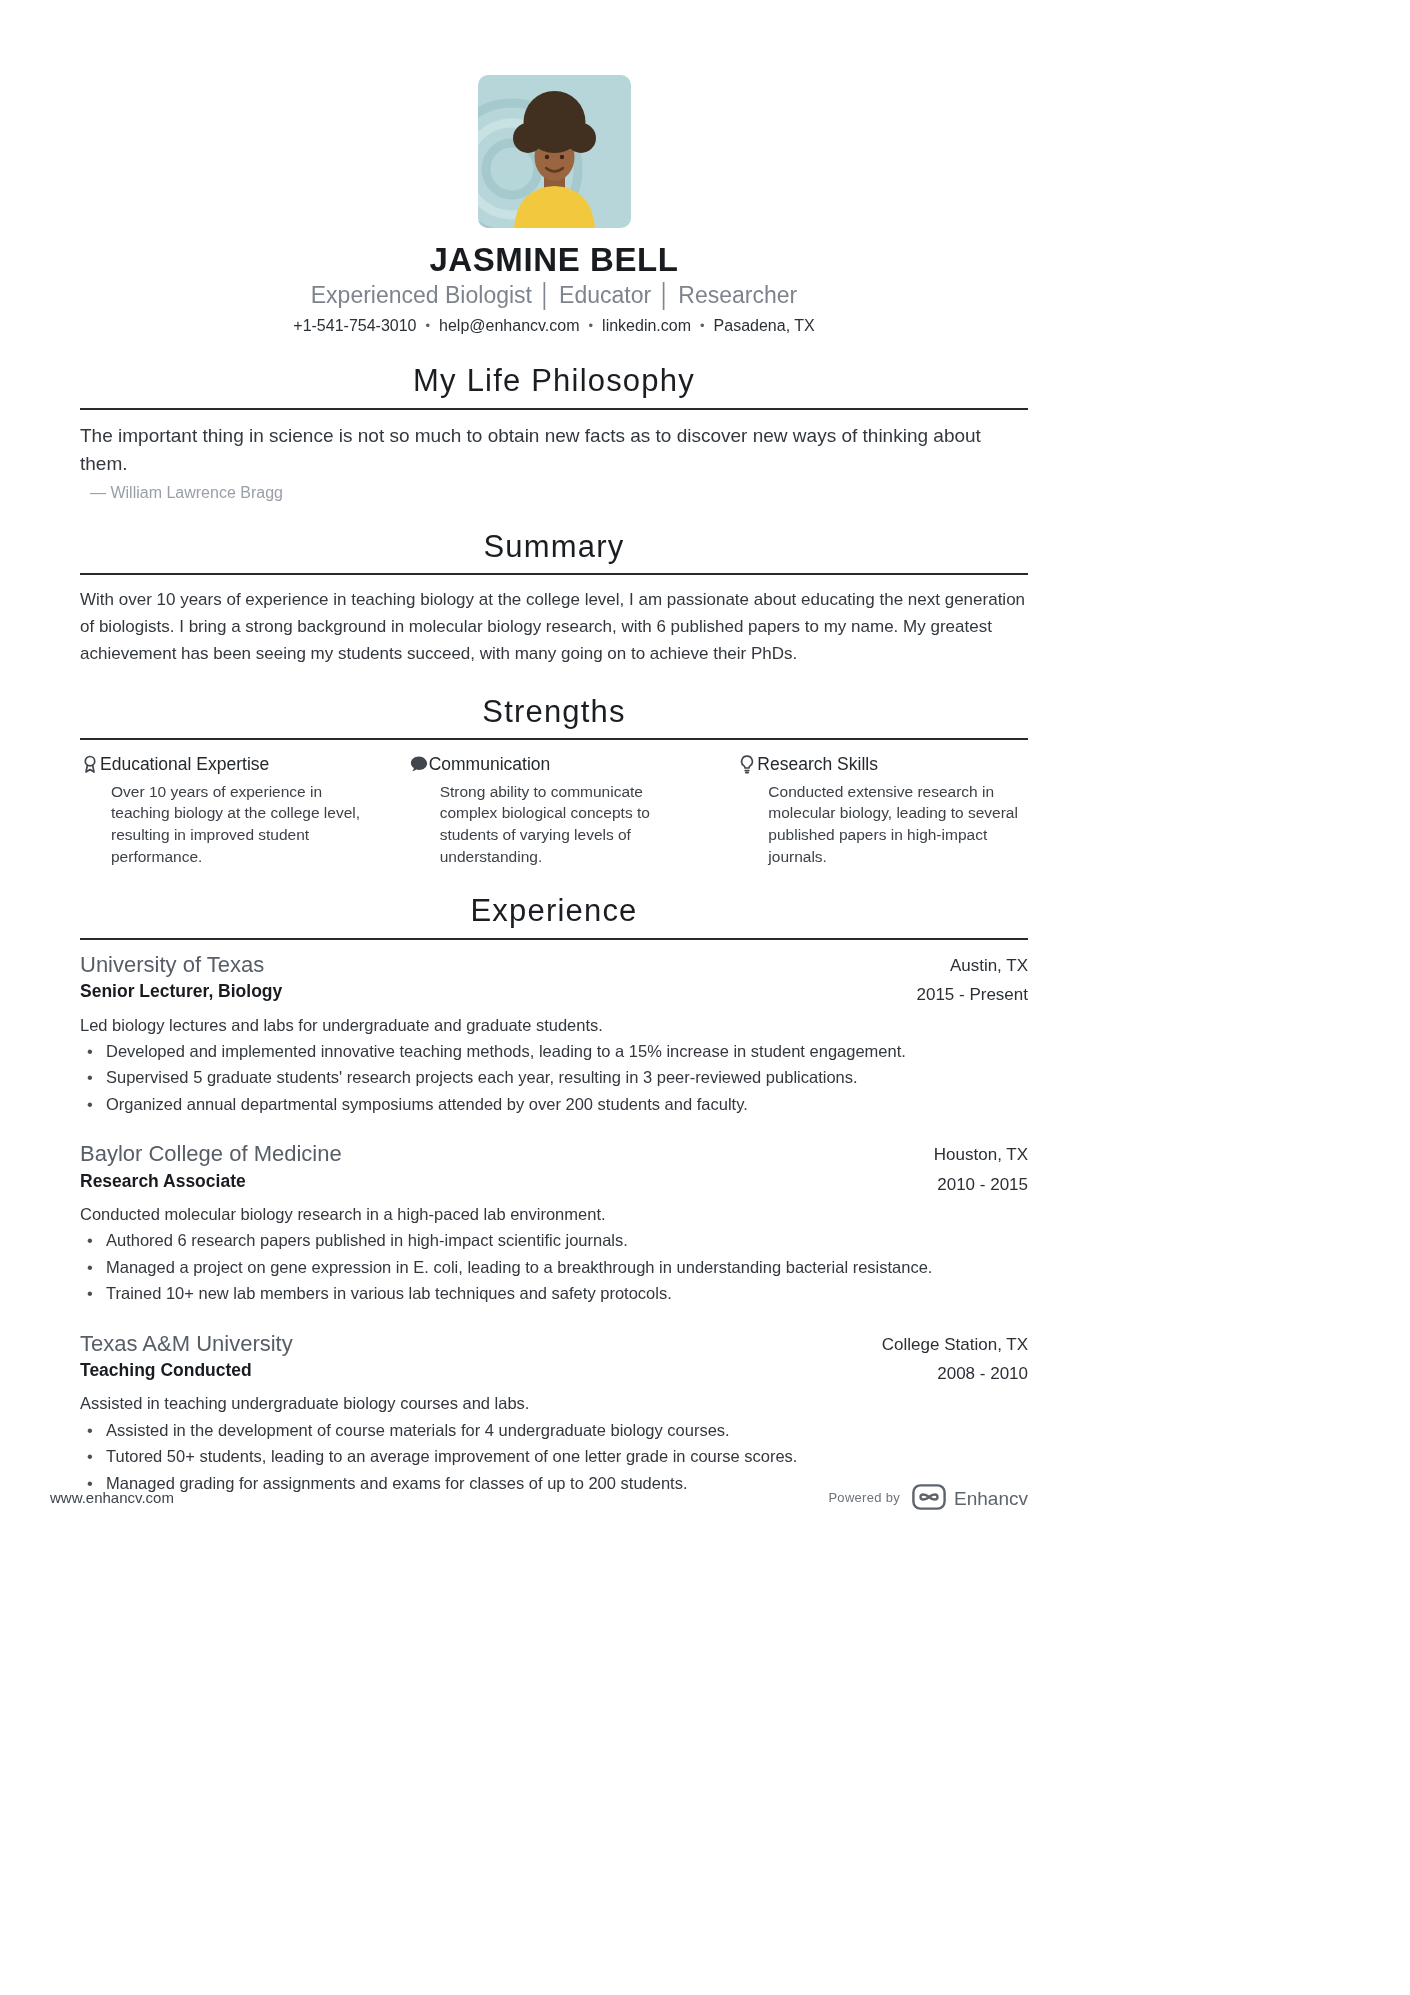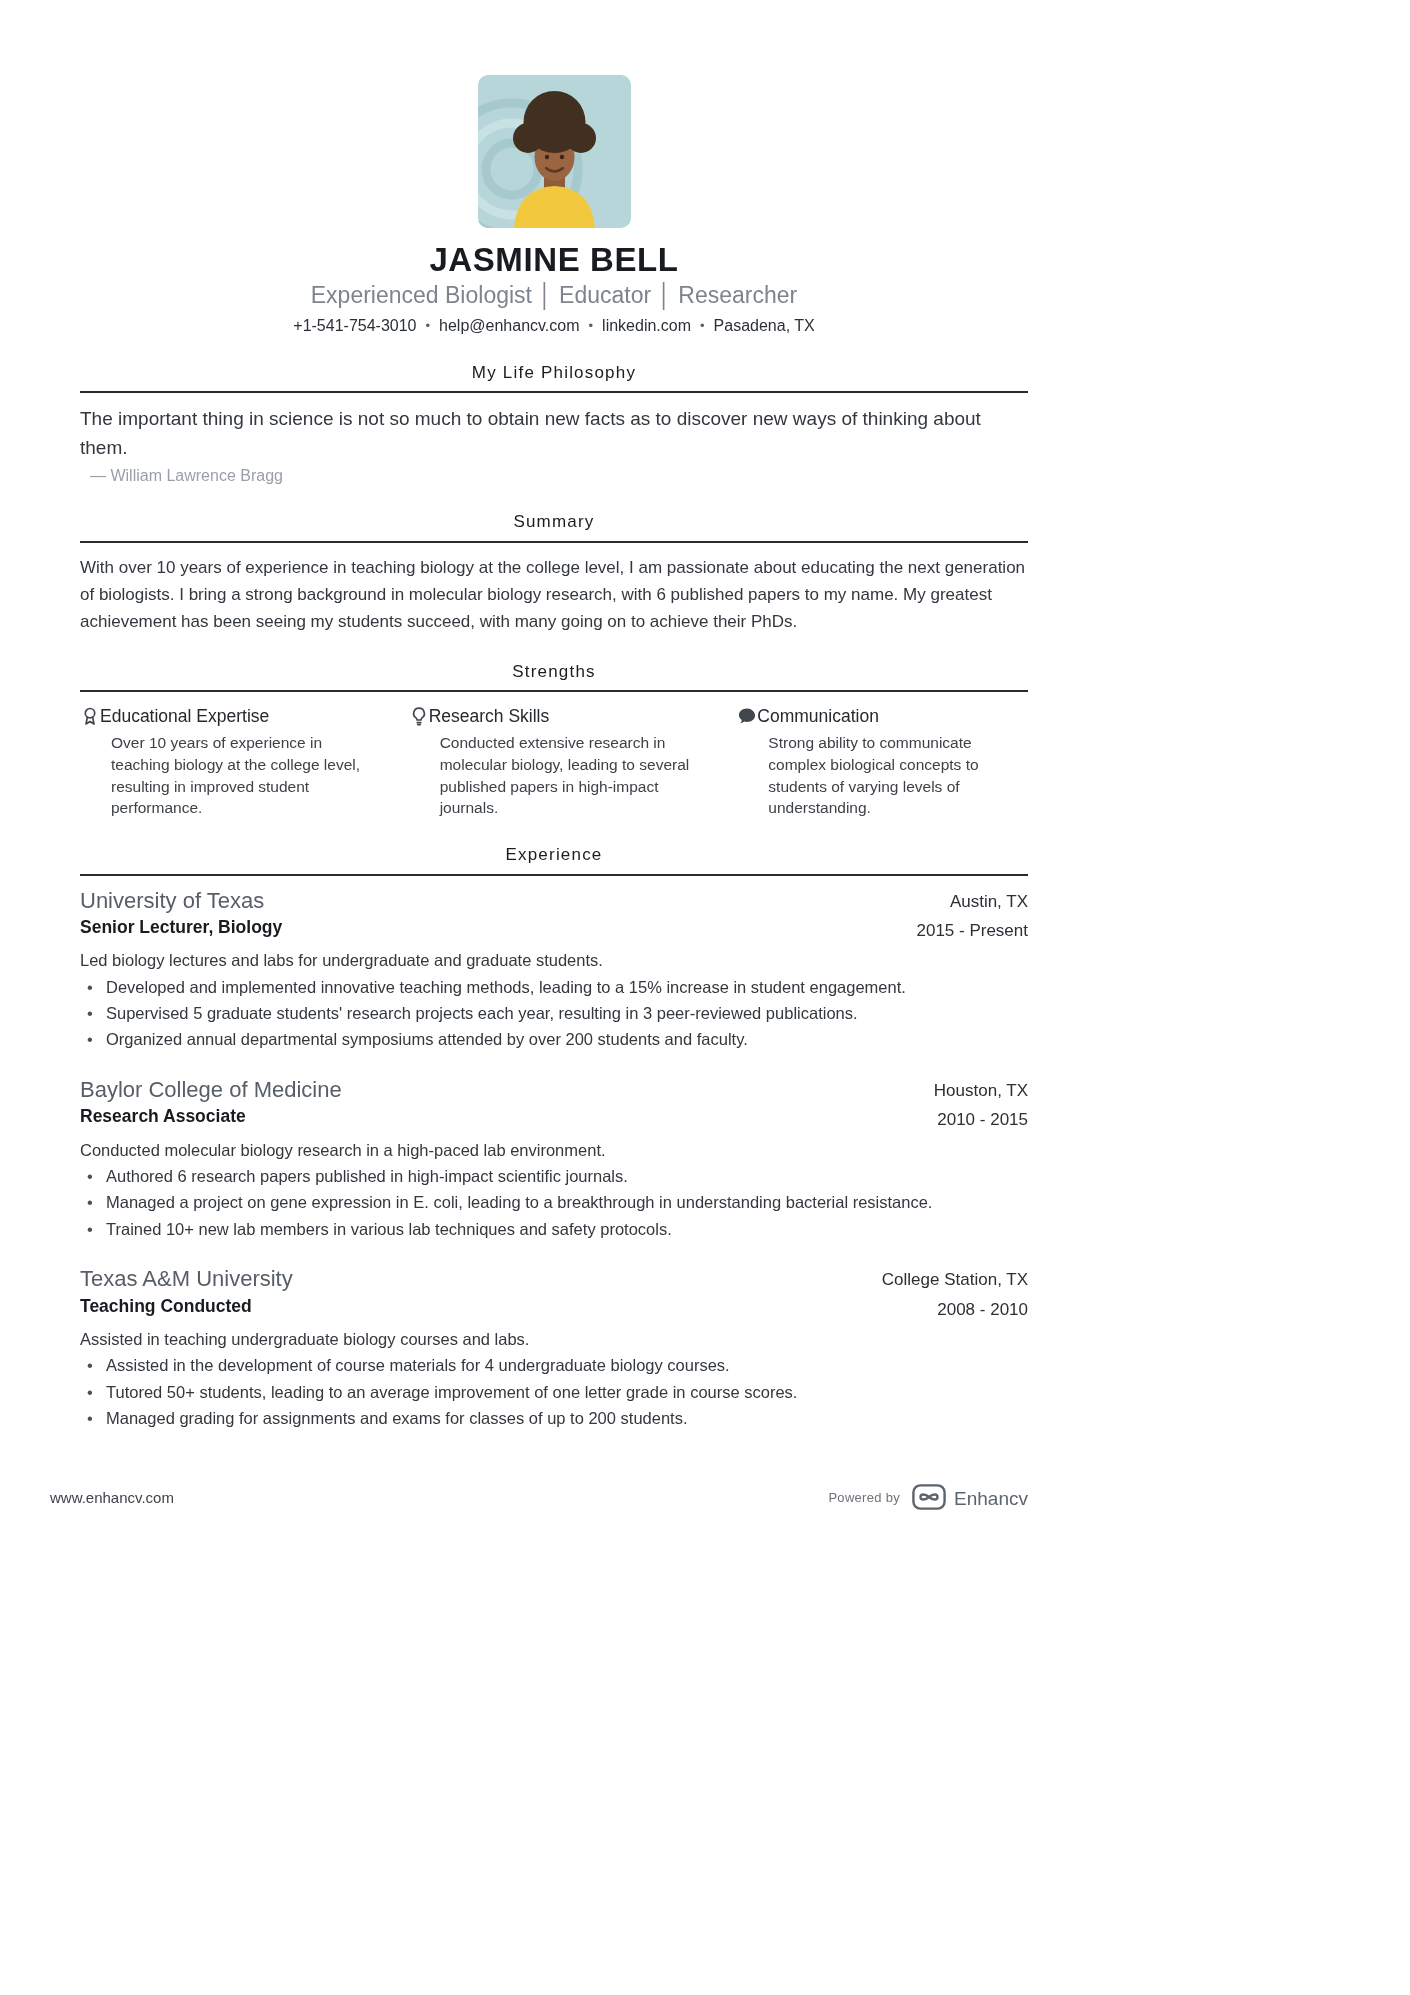--- a/index.html
+++ b/index.html
@@ -55,21 +55,21 @@
     line-height: 1.2;
     color: #2b3036;
   }
   .contact .dot { color: #596068; font-size: 13px; }
   .contact .link { cursor: pointer; }
 
   
   .section { margin-top: 26px; }
   .section.first { margin-top: 28px; }
   .section h2 {
-    font-size: 17px;
+    font-size: 31px;
     line-height: 1.15;
     font-weight: 400;
     letter-spacing: 1.2px;
     text-align: center;
     color: #1a1e22;
     padding-bottom: 9px;
     border-bottom: 2px solid #262b30;
     margin-bottom: 12px;
   }
 
@@ -212,41 +212,41 @@
               </svg>
             </span>
             <span class="s-title">Educational Expertise</span>
           </div>
           <p class="s-text">Over 10 years of experience in teaching biology at the college level, resulting in improved student performance.</p>
         </div>
 
         <div class="strength">
           <div class="strength-row">
             <span class="s-icon">
+              <svg viewBox="0 0 20 20" width="20" height="20" fill="currentColor">
+                <path d="M10 2.4c-4.5 0-8.1 2.9-8.1 6.5 0 2 1.1 3.8 2.9 5-.1 1-.5 2.3-1.7 3.3 1.8 0 3.3-.8 4.3-1.6.8.2 1.7.3 2.6.3 4.5 0 8.1-2.9 8.1-6.5s-3.6-7-8.1-7z"></path>
+              </svg>
+            </span>
+            <span class="s-title">Communication</span>
+          </div>
+          <p class="s-text">Strong ability to communicate complex biological concepts to students of varying levels of understanding.</p>
+        </div>
+
+        <div class="strength">
+          <div class="strength-row">
+            <span class="s-icon">
               <svg viewBox="0 0 20 20" width="20" height="20" fill="none" stroke="currentColor" stroke-width="1.7" stroke-linecap="round" stroke-linejoin="round">
                 <path d="M10 2.2 a5.3 5.3 0 0 1 3 9.7 c-.7.5-1 1.2-1 2.1 h-4 c0-.9-.3-1.6-1-2.1 a5.3 5.3 0 0 1 3-9.7 z"></path>
                 <path d="M8.2 16.6 h3.6"></path>
                 <path d="M8.8 18.6 h2.4"></path>
               </svg>
             </span>
             <span class="s-title">Research Skills</span>
           </div>
           <p class="s-text">Conducted extensive research in molecular biology, leading to several published papers in high-impact journals.</p>
-        </div>
-
-        <div class="strength">
-          <div class="strength-row">
-            <span class="s-icon">
-              <svg viewBox="0 0 20 20" width="20" height="20" fill="currentColor">
-                <path d="M10 2.4c-4.5 0-8.1 2.9-8.1 6.5 0 2 1.1 3.8 2.9 5-.1 1-.5 2.3-1.7 3.3 1.8 0 3.3-.8 4.3-1.6.8.2 1.7.3 2.6.3 4.5 0 8.1-2.9 8.1-6.5s-3.6-7-8.1-7z"></path>
-              </svg>
-            </span>
-            <span class="s-title">Communication</span>
-          </div>
-          <p class="s-text">Strong ability to communicate complex biological concepts to students of varying levels of understanding.</p>
         </div>
 
       </div>
     </section>
 
     <section class="section">
       <h2>Experience</h2>
 
       <article class="job">
         <div class="job-head">

